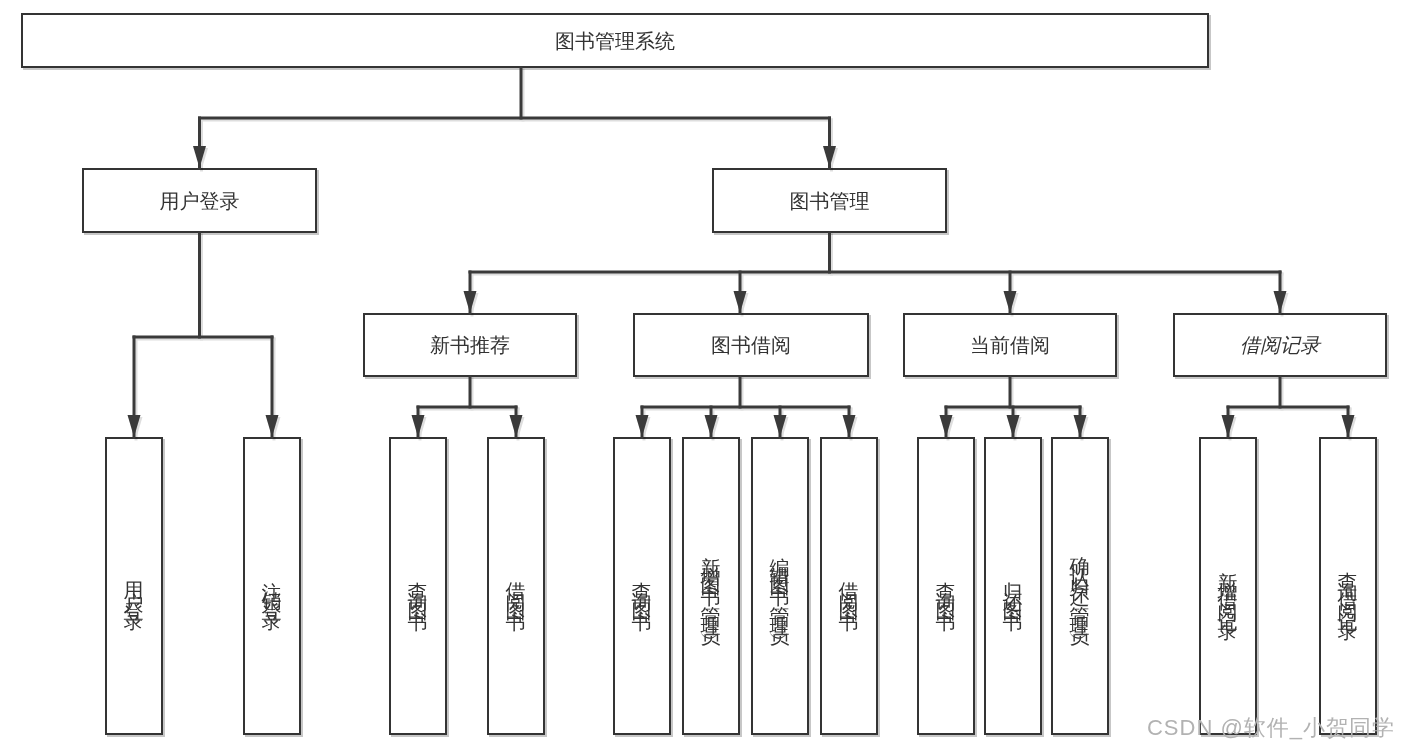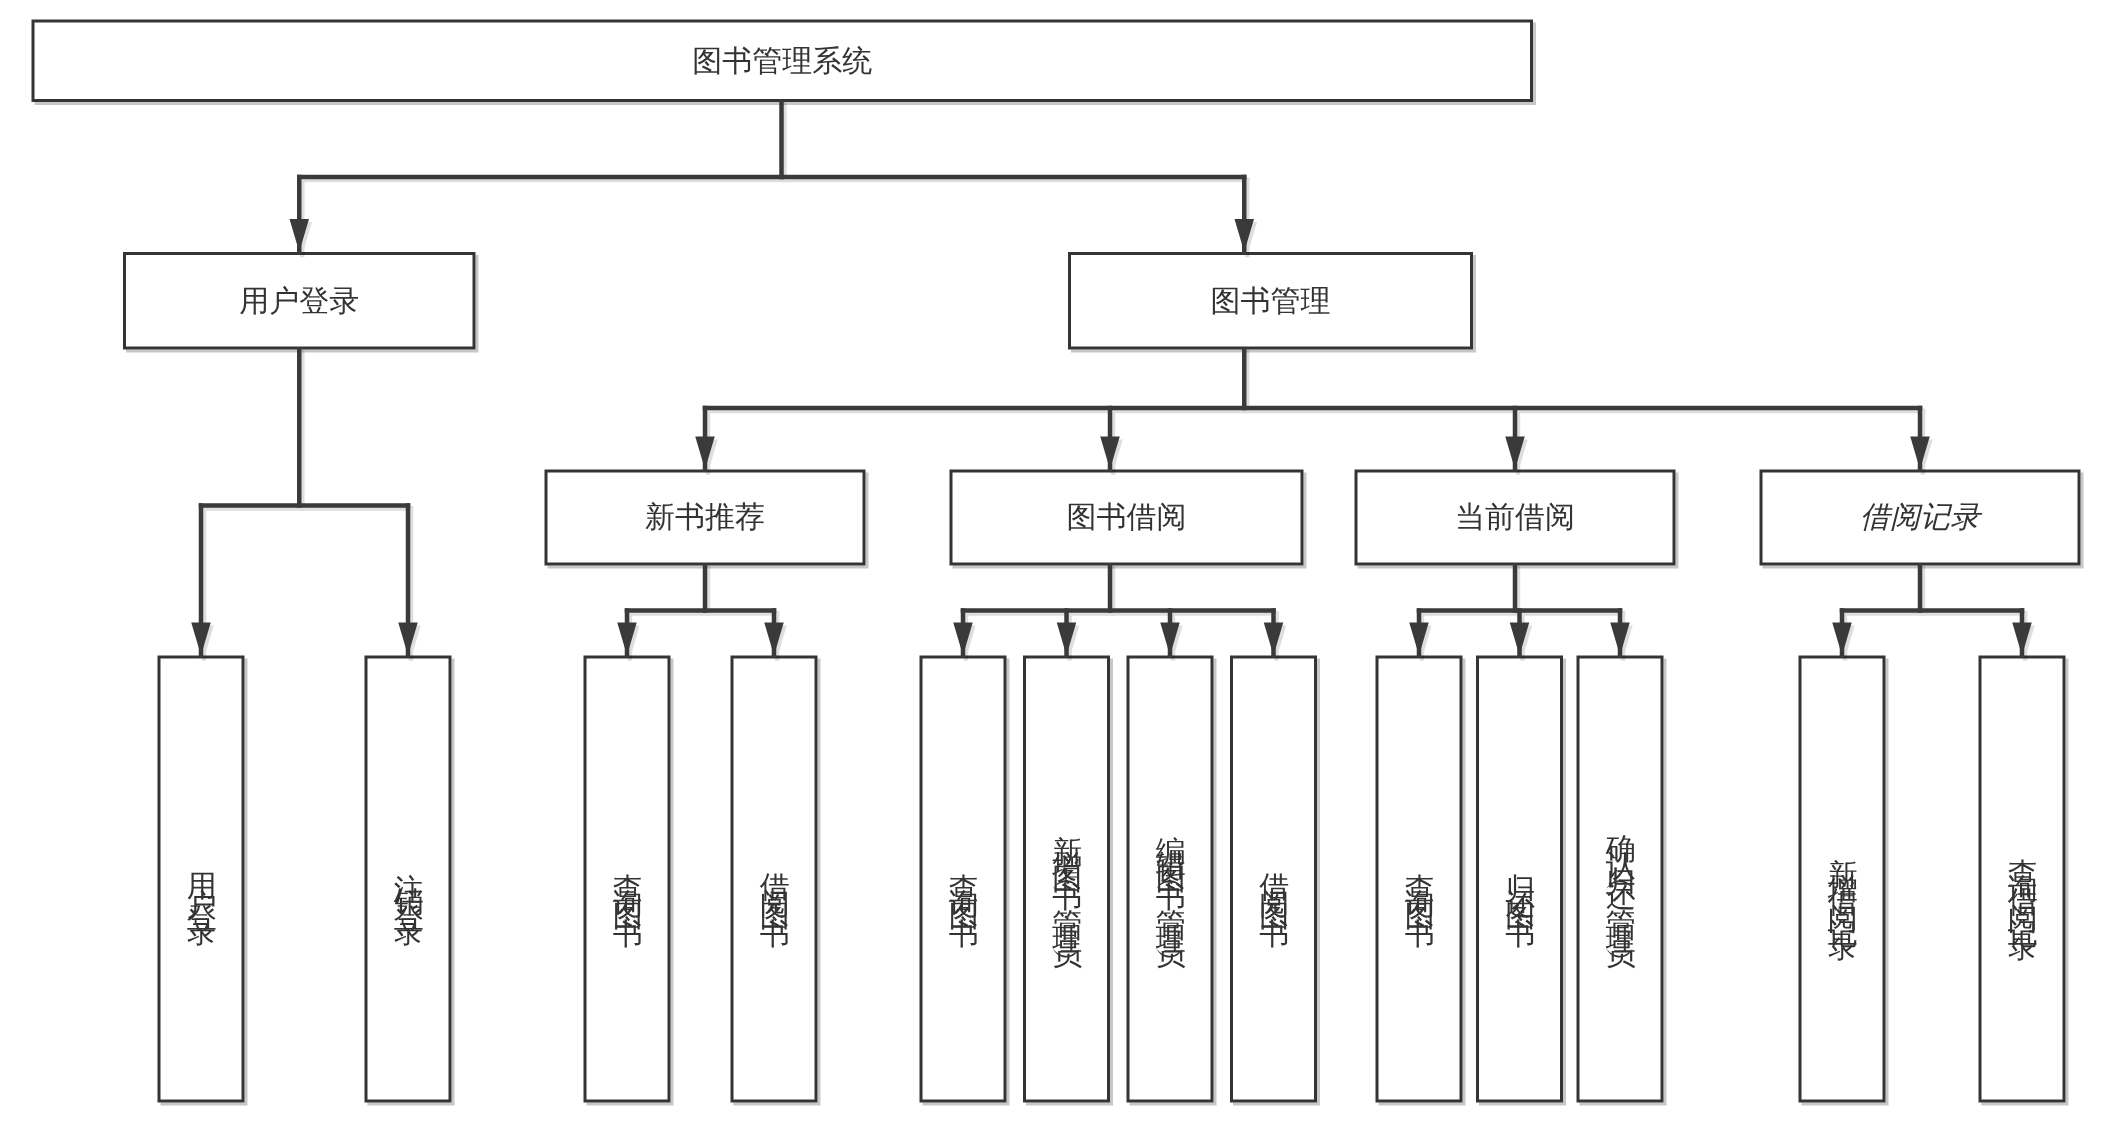--- a/index.html
+++ b/index.html
@@ -110,27 +110,30 @@
       <polygon points="635.5,415 648.5,415 642,437" fill="#3a3a3a"></polygon>
       <polygon points="704.5,415 717.5,415 711,437" fill="#3a3a3a"></polygon>
       <polygon points="773.5,415 786.5,415 780,437" fill="#3a3a3a"></polygon>
       <polygon points="842.5,415 855.5,415 849,437" fill="#3a3a3a"></polygon>
       <polygon points="939.5,415 952.5,415 946,437" fill="#3a3a3a"></polygon>
       <polygon points="1006.5,415 1019.5,415 1013,437" fill="#3a3a3a"></polygon>
       <polygon points="1073.5,415 1086.5,415 1080,437" fill="#3a3a3a"></polygon>
       <polygon points="1221.5,415 1234.5,415 1228,437" fill="#3a3a3a"></polygon>
       <polygon points="1341.5,415 1354.5,415 1348,437" fill="#3a3a3a"></polygon>
     </svg>
-<div class="node" style="left: 21px; top: 13px; width: 1001px; height: 55px; align-items: center;">
+  <div id="watermark" style="color: rgb(178, 178, 178);">
+    <span>CSDN @软件_小贺同学</span>
+  </div>
+<div class="node" style="left: 21px; top: 13px; width: 1188px; height: 55px; align-items: center;">
       <span class="lbl">图书管理系统</span>
     </div>
     <div class="node" style="left: 82px; top: 168px; width: 235px; height: 65px;">
       <span class="lbl">用户登录</span>
     </div>
-    <div class="node" style="left: 712px; top: 168px; width: 270px; height: 65px;">
+    <div class="node" style="left: 712px; top: 168px; width: 235px; height: 65px;">
       <span class="lbl">图书管理</span>
     </div>
     <div class="node" style="left: 363px; top: 313px; width: 214px; height: 64px;">
       <span class="lbl">新书推荐</span>
     </div>
     <div class="node" style="left: 633px; top: 313px; width: 236px; height: 64px;">
       <span class="lbl">图书借阅</span>
     </div>
     <div class="node" style="left: 903px; top: 313px; width: 214px; height: 64px;">
       <span class="lbl">当前借阅</span>

